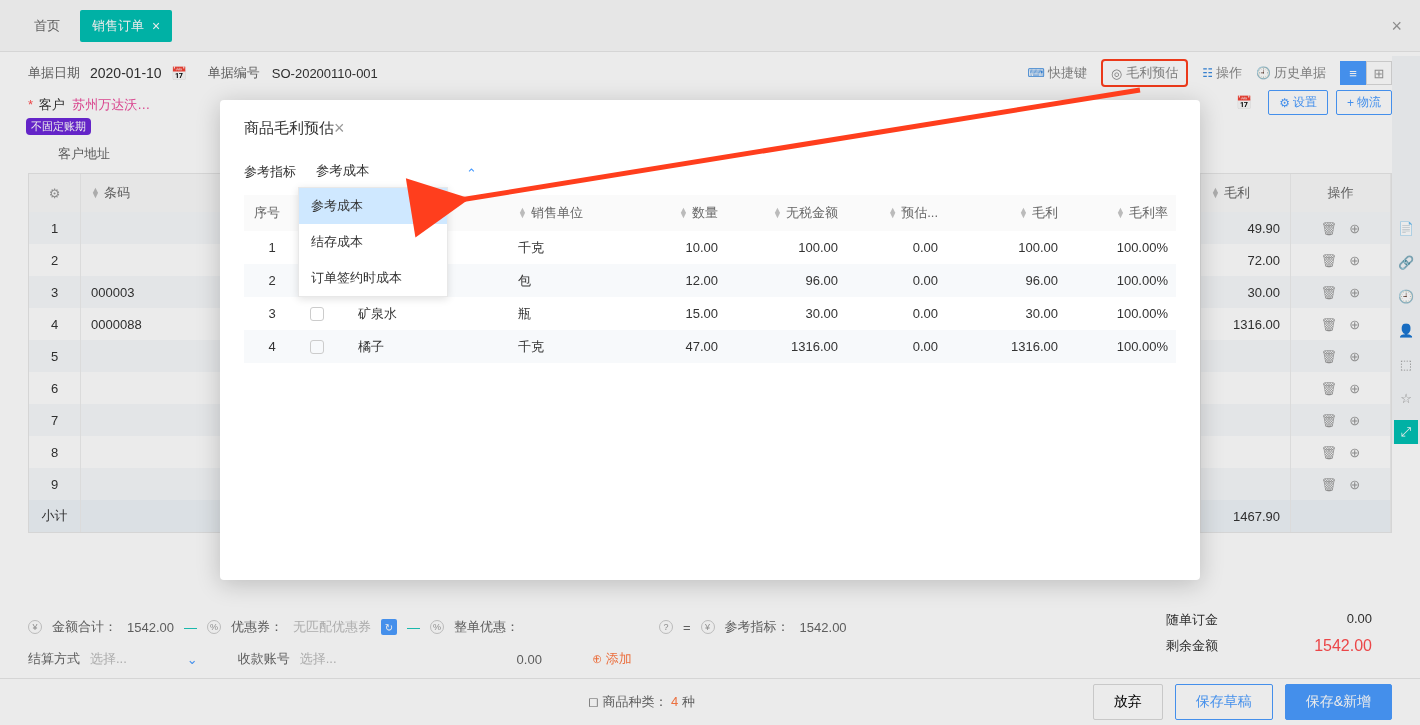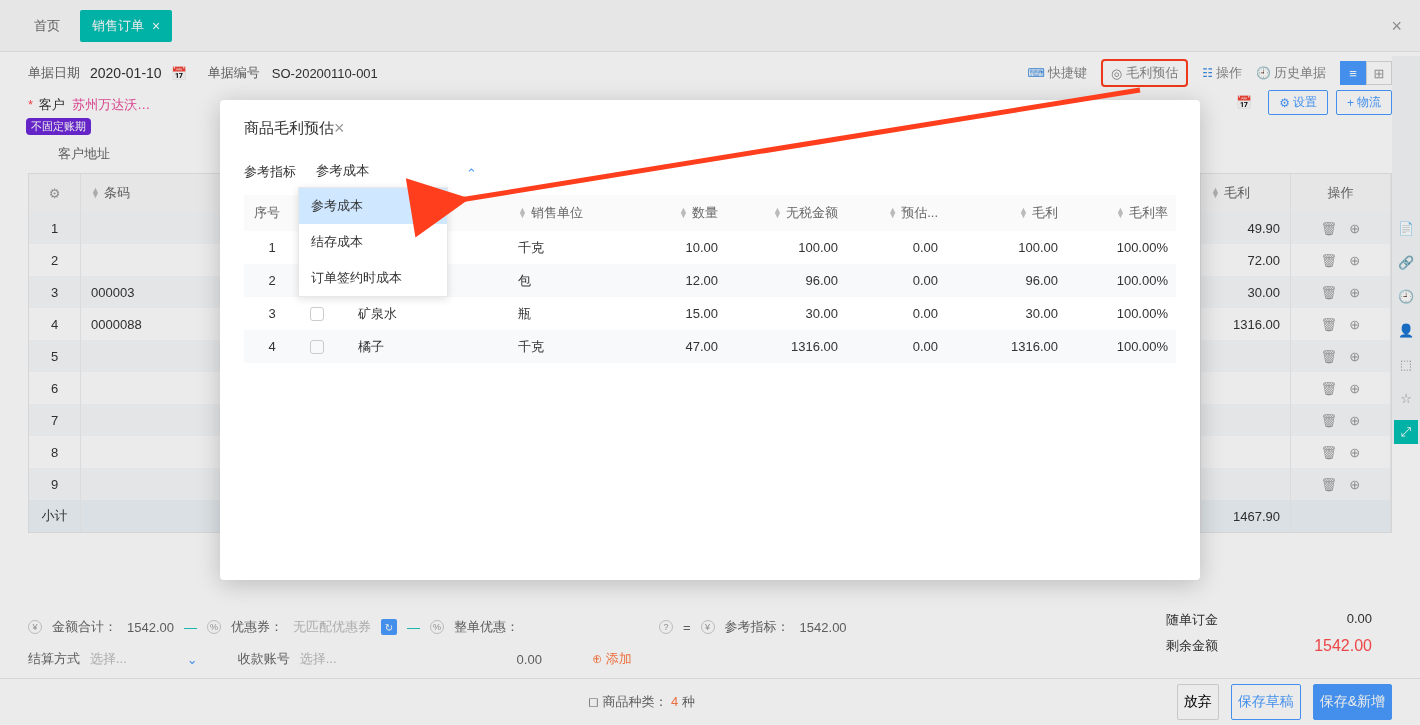--- a/index.html
+++ b/index.html
@@ -59,21 +59,21 @@
 .dropdown-field { display: inline-flex; align-items: center; gap: 60px; color: #bbb; }
 .chev { color: #4a9cff; }
 
 .summary-box { position: absolute; right: 36px; bottom: 56px; width: 230px; padding: 10px 12px; background: #fff; }
 .summary-box .row { display: flex; justify-content: space-between; padding: 4px 0; }
 .summary-box .amt-red { color: #ff4d4f; font-weight: 500; font-size: 16px; }
 
 .bottom-actions { height: 47px; border-top: 1px solid #e8e8e8; display: flex; align-items: center; justify-content: flex-end; padding: 0 28px; gap: 12px; background: #fff; }
 .sku-count { color: #666; margin-right: auto; margin-left: 560px; }
 .sku-count .orange { color: #ff7a45; }
-.btn { padding: 8px 6px; border-radius: 2px; border: 1px solid #d9d9d9; background: #fff; cursor: pointer; font-size: 14px; }
+.btn { padding: 8px 20px; border-radius: 2px; border: 1px solid #d9d9d9; background: #fff; cursor: pointer; font-size: 14px; }
 .btn-primary { background: #4a9cff; color: #fff; border-color: #4a9cff; }
 .btn-outline { color: #4a9cff; border-color: #4a9cff; }
 
 .side-rail { position: absolute; right: 0; top: 56px; width: 28px; background: #f5f7f9; display: flex; flex-direction: column; gap: 10px; padding-top: 160px; align-items: center; }
 .side-rail span { color: #999; width: 24px; height: 24px; display: flex; align-items: center; justify-content: center; }
 .side-rail .active { background: #00c1b3; color: #fff; }
 
 .modal-backdrop { position: absolute; inset: 0; background: rgba(0,0,0,0.08); display: flex; justify-content: center; padding-top: 100px; }
 .modal { width: 980px; background: #fff; border-radius: 4px; box-shadow: 0 4px 24px rgba(0,0,0,0.2); max-height: 480px; display: flex; flex-direction: column; }
 .modal-head { padding: 18px 24px; display: flex; align-items: center; font-weight: 500; font-size: 15px; }

